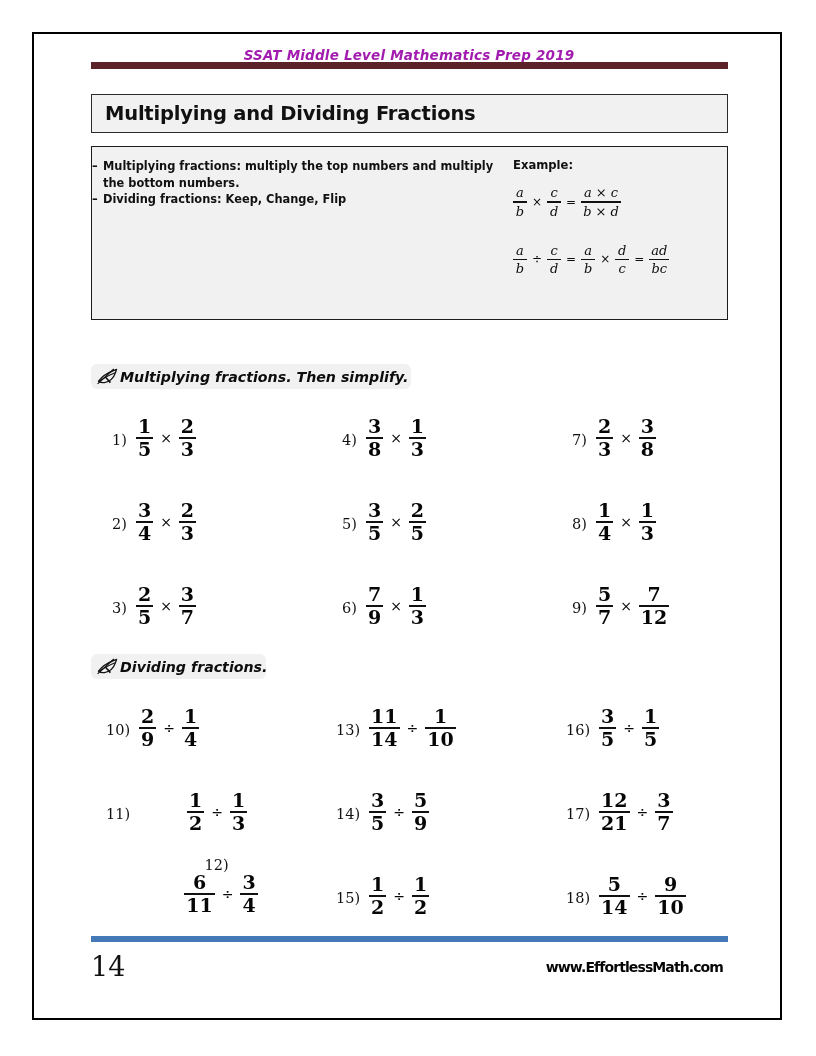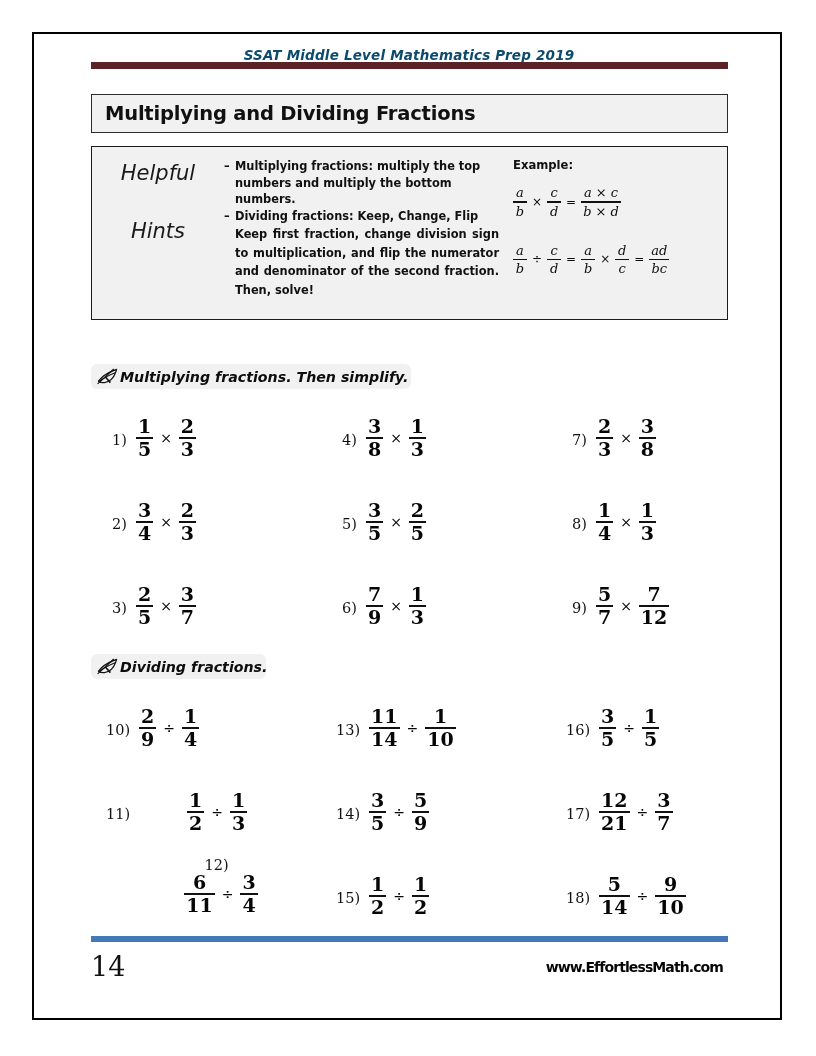--- a/index.html
+++ b/index.html
@@ -37,21 +37,21 @@
     position: absolute;
     left: 56px;
     top: 13px;
     width: 638px;
     text-align: center;
     font-family: "DejaVu Sans", sans-serif;
     font-style: italic;
     font-weight: bold;
     font-size: 13.5px;
     letter-spacing: .2px;
-    color: #0c4a6e;
+    color: #a21caf;
   }
   .head-rule {
     position: absolute;
     left: 57px;
     top: 28px;
     width: 637px;
     height: 7px;
     background: #5B2327;
   }
 
@@ -287,35 +287,30 @@
 
   <div class="running-head">SSAT Middle Level Mathematics Prep 2019</div>
   <div class="head-rule"></div>
 
   <div class="title-box">
     <div class="title-text">Multiplying and Dividing Fractions</div>
   </div>
 
   <div class="hints-box">
 
-    <div class="hints-label">
-      <div class="lw w1">Helpful</div>
-      <div class="lw w2">Hints</div>
-    </div>
 
     <div class="hints-body">
       <div class="hint-line">
         <span class="hint-dash">–</span>
         <span class="hint-rich"><b>Multiplying fractions:</b><b> multiply the top numbers and multiply the bottom numbers.</b></span>
       </div>
       <div class="hint-line">
         <span class="hint-dash">–</span>
         <span class="hint-rich"><b>Dividing fractions:</b><b> Keep, Change, Flip</b></span>
       </div>
-      <div class="hint-para">Keep first fraction, change division sign to multiplication, and flip the numerator and denominator of the second fraction. Then, solve!</div>
     </div>
 
     <div class="hints-example">
       <div class="ex-title">Example:</div>
 
       <div class="ex-eq">
         <span class="frac">
           <span class="num">a</span>
           <span class="bar"></span>
           <span class="den">b</span>

